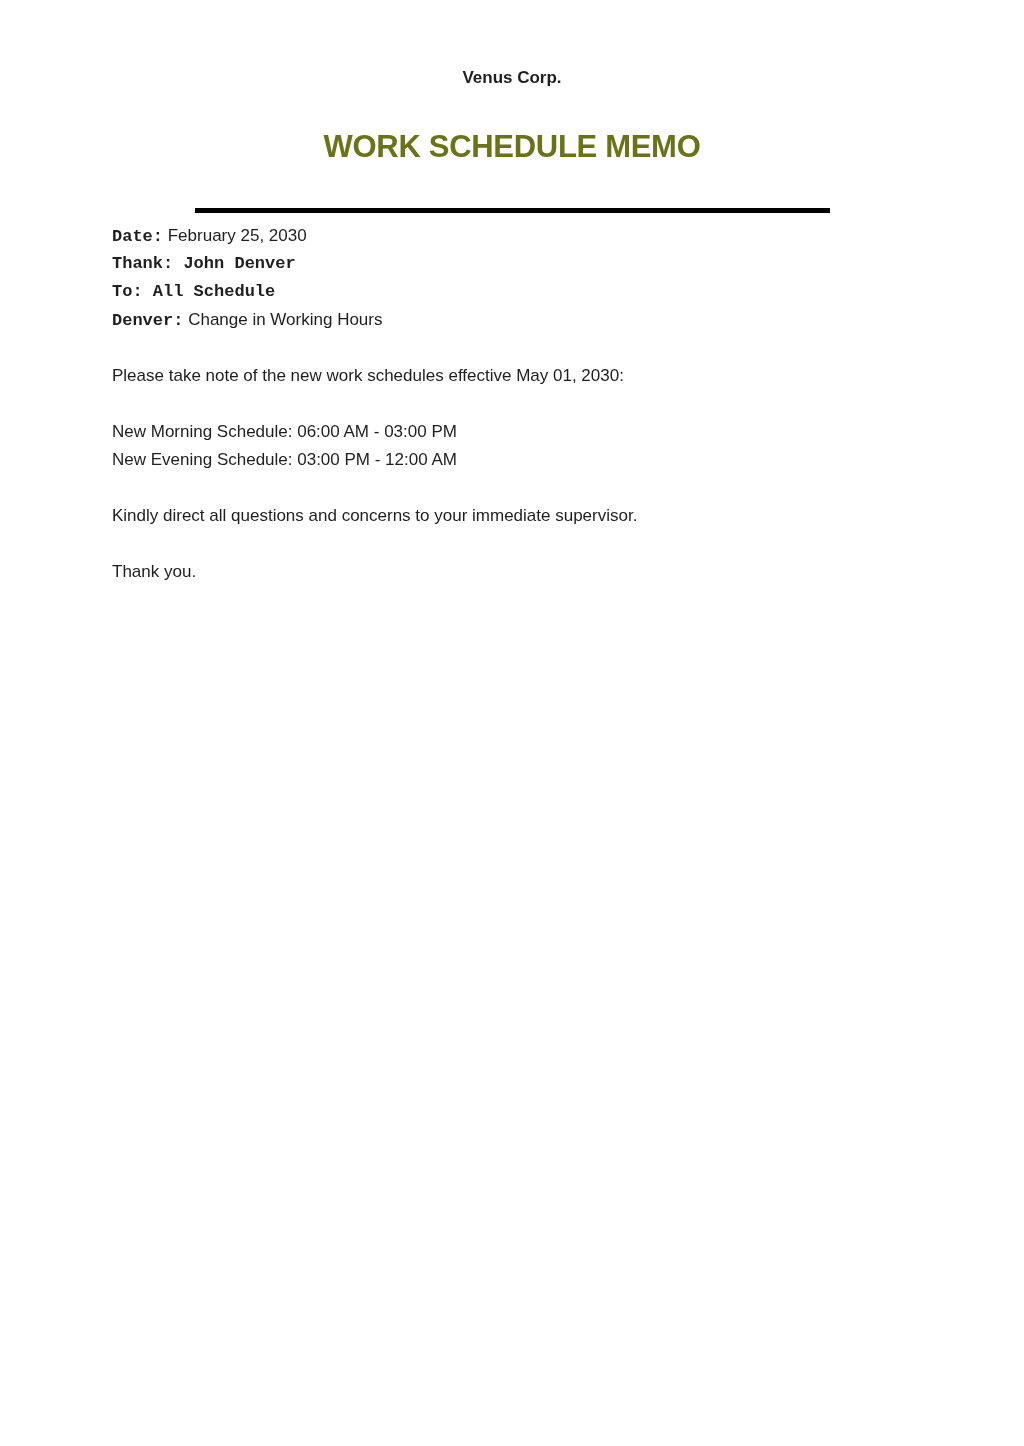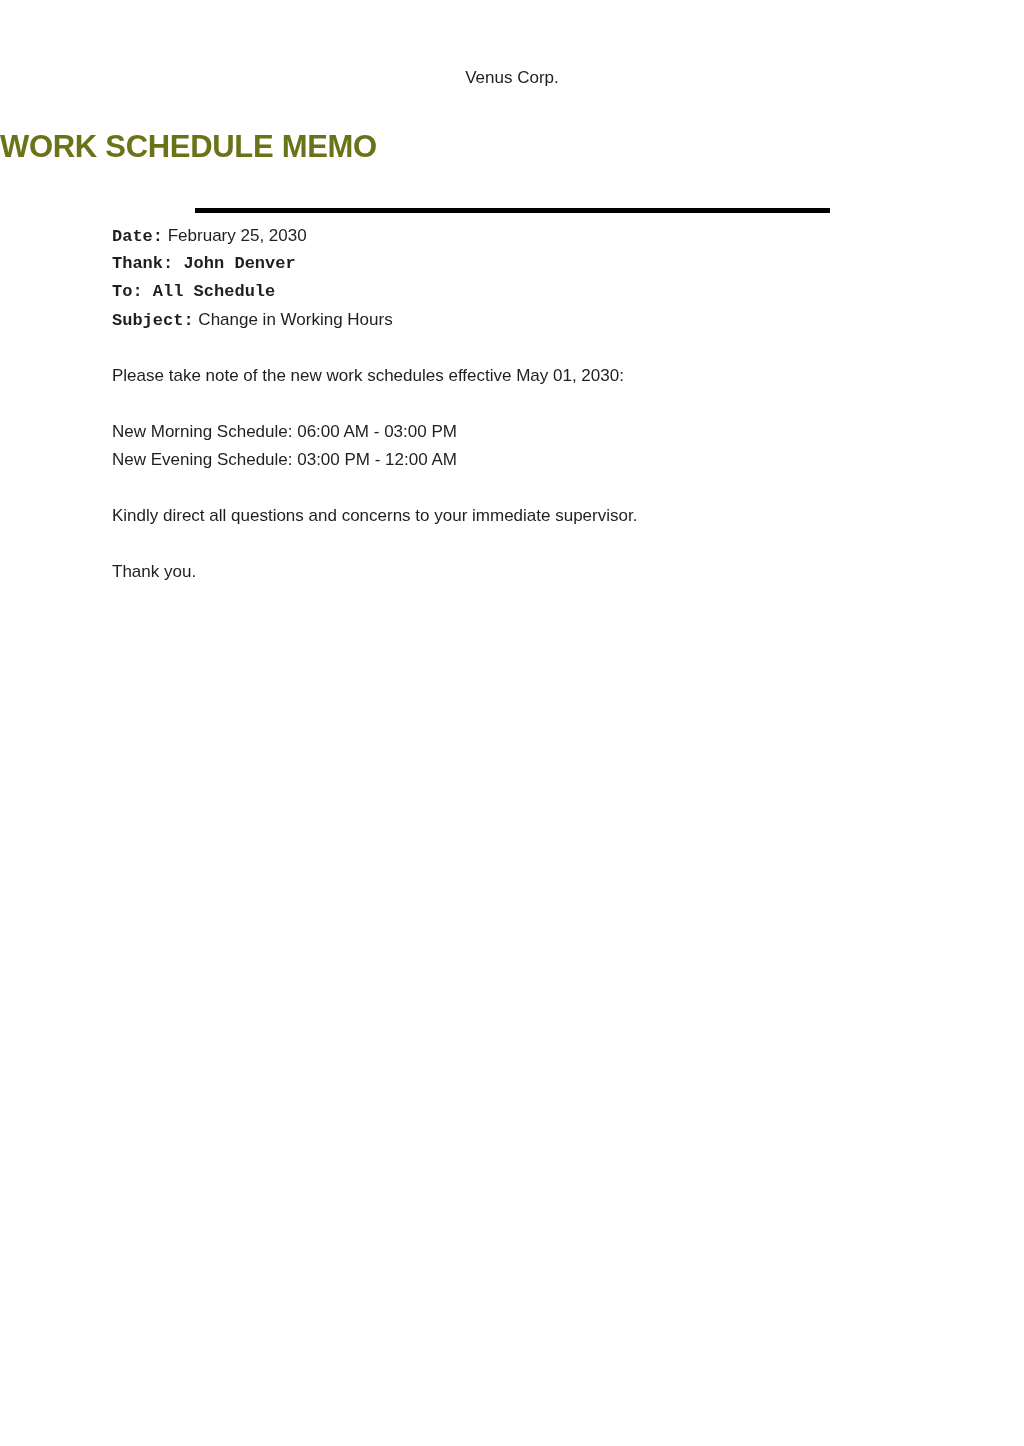--- a/index.html
+++ b/index.html
@@ -1,20 +1,20 @@
 <!DOCTYPE html>
 <html><head>
   <meta charset="utf-8">
   <style>
     html, body { margin: 0; padding: 0; background: #ffffff; }
     body { width: 1024px; height: 1446px; position: relative; overflow: hidden;
            font-family: "Liberation Sans", sans-serif; color: #1f1f1f; }
     .company { position: absolute; top: 67px; left: 0; width: 1024px; text-align: center;
-               font-size: 17px; font-weight: normal; line-height: 22px; }
-    .title { position: absolute; top: 128px; left: 0; width: 1024px; text-align: left;
+               font-size: 17px; font-weight: bold; line-height: 22px; }
+    .title { position: absolute; top: 128px; left: 0; width: 1024px; text-align: center;
              font-size: 31px; font-weight: bold; color: #6b7319; line-height: 38px; letter-spacing: -0.3px; }
     .rule { position: absolute; top: 208px; left: 195px; width: 635px; height: 5px; background: #000000; }
     .body { position: absolute; top: 222px; left: 112px; font-size: 17px; line-height: 28px; }
     .line { white-space: nowrap; height: 28px; }
     .gap { height: 28px; }
     .b { font-weight: bold; font-family: Liberation Mono, monospace; }
   </style>
 </head>
 <body>
 
@@ -26,21 +26,21 @@
   <div class="line">
     <span class="b">Date:</span><span> February 25, 2030</span>
   </div>
   <div class="line b">
     <span>Thank:</span><span> John Denver</span>
   </div>
   <div class="line b">
     <span>To:</span><span> All Schedule</span>
   </div>
   <div class="line">
-    <span class="b">Subject:</span><span> Change in Working Hours</span>
+    <span class="b">Denver:</span><span> Change in Working Hours</span>
   </div>
   <div class="gap"></div>
   <div class="line">Please take note of the new work schedules effective May 01, 2030:</div>
   <div class="gap"></div>
   <div class="line">New Morning Schedule: 06:00 AM - 03:00 PM</div>
   <div class="line">New Evening Schedule: 03:00 PM - 12:00 AM</div>
   <div class="gap"></div>
   <div class="line">Kindly direct all questions and concerns to your immediate supervisor.</div>
   <div class="gap"></div>
   <div class="line">Thank you.</div>

